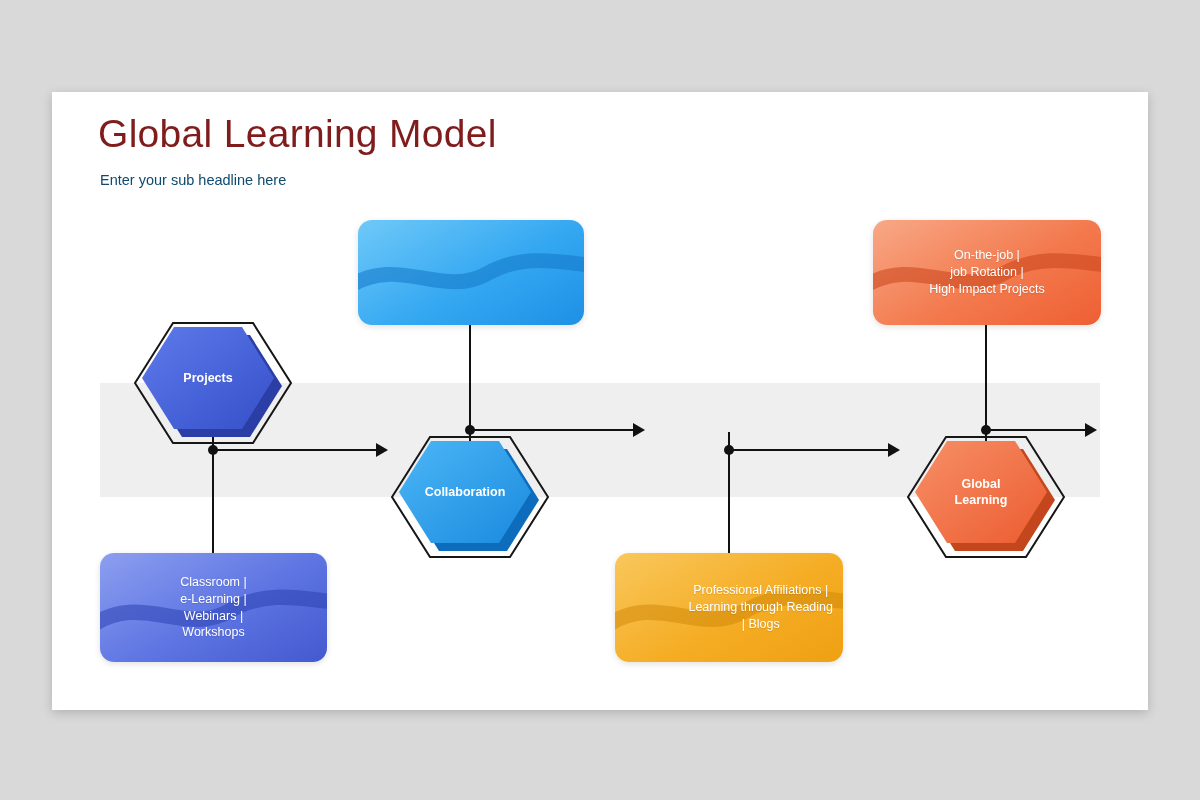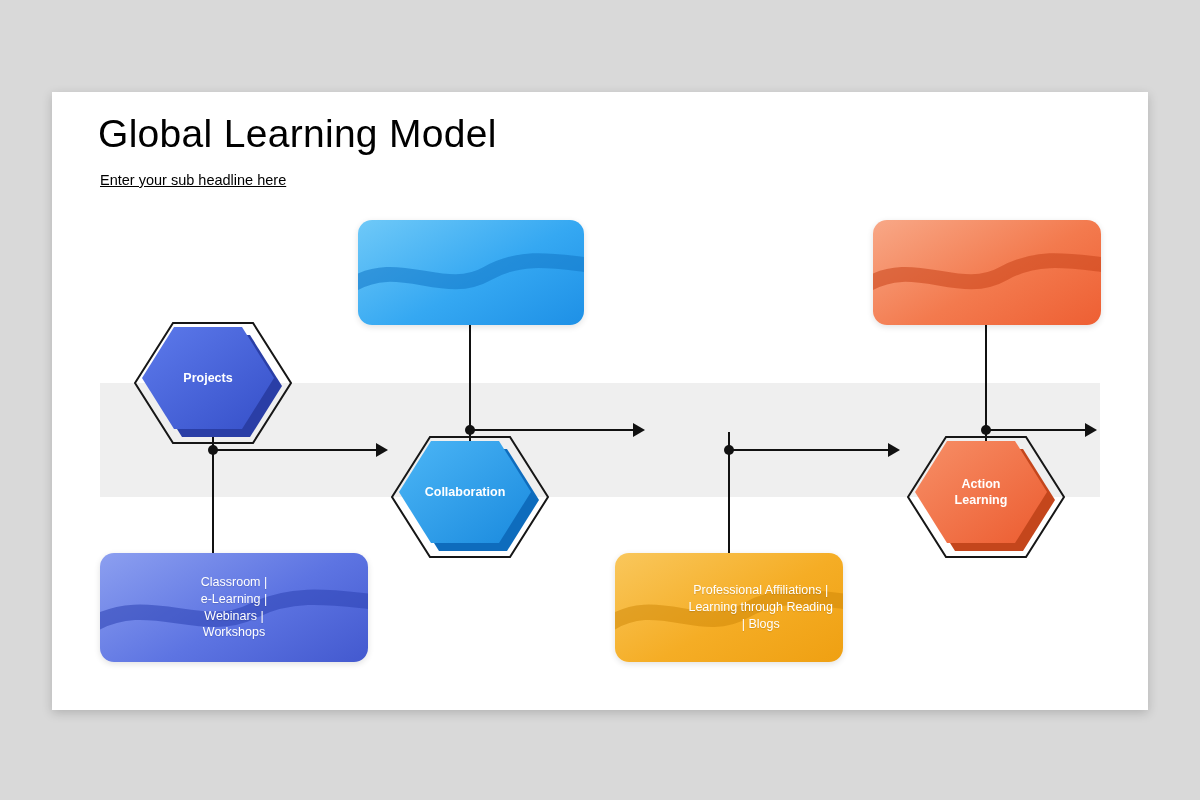--- a/index.html
+++ b/index.html
@@ -1,28 +1,28 @@
 <!DOCTYPE html>
 <html><head>
 <meta charset="utf-8">
 <style>
   html,body{margin:0;padding:0;width:1200px;height:800px;background:#d9d9d9;font-family:"Liberation Sans",sans-serif;overflow:hidden;}
   .slide{position:absolute;left:52px;top:92px;width:1096px;height:618px;background:#ffffff;box-shadow:0 3px 10px rgba(0,0,0,.18);}
-  .title{position:absolute;left:46px;top:20px;font-size:39px;font-weight:500;color:#000000;letter-spacing:.3px;}
-  .subtitle{position:absolute;left:48px;top:80px;font-size:14.5px;font-weight:400;color:#000000;text-decoration:underline;}
+  .title{position:absolute;left:46px;top:20px;font-size:39px;font-weight:500;color:#7f1d1d;letter-spacing:.3px;}
+  .subtitle{position:absolute;left:48px;top:80px;font-size:14.5px;font-weight:400;color:#0c4a6e;}
   .band{position:absolute;left:48px;top:291px;width:1000px;height:114px;background:#efefef;z-index:0;}
   .vline,.hline{position:absolute;background:#111;z-index:1;}
   .dot{position:absolute;width:10px;height:10px;border-radius:50%;background:#111;z-index:4;}
   .arrowhead{position:absolute;width:0;height:0;border-top:7px solid transparent;border-bottom:7px solid transparent;border-left:12px solid #111;z-index:1;}
   .callout{position:absolute;border-radius:14px;overflow:hidden;display:flex;align-items:center;justify-content:center;z-index:2;box-shadow:0 2px 6px rgba(0,0,0,.12);}
   .callout .wave{position:absolute;left:0;top:0;width:100%;height:100%;}
   .callout .txt{position:relative;z-index:1;color:#fff;font-size:12.5px;line-height:1.34;text-align:center;white-space:pre-line;padding:4px 10px;text-shadow:0 1px 1px rgba(0,0,0,.12);}
   .c1{left:306px;top:128px;width:226px;height:105px;background:linear-gradient(150deg,#6fc9f8 0%,#35a8f2 55%,#1e90e6 100%);}
   .c2{left:821px;top:128px;width:228px;height:105px;background:linear-gradient(150deg,#f8a887 0%,#f37a4e 55%,#ee5f33 100%);}
-  .c3{left:48px;top:461px;width:268px;height:109px;background:linear-gradient(150deg,#8c9ff0 0%,#5d74e2 55%,#4359cf 100%);}
+  .c3{left:48px;top:461px;width:227px;height:109px;background:linear-gradient(150deg,#8c9ff0 0%,#5d74e2 55%,#4359cf 100%);}
   .c4{left:563px;top:461px;width:228px;height:109px;background:linear-gradient(150deg,#f9c75c 0%,#f5ad25 55%,#efa012 100%);justify-content:flex-end;}
   .node{position:absolute;width:160px;height:140px;z-index:3;}
   .node svg{position:absolute;left:0;top:0;}
   .node .label{position:absolute;left:0;top:0;width:150px;height:130px;display:flex;align-items:center;justify-content:center;text-align:center;color:#fff;font-weight:bold;font-size:12.5px;line-height:1.3;white-space:pre-line;}
   .n1{left:81px;top:221px;} .n2{left:338px;top:335px;} .n3{left:597px;top:221px;} .n4{left:854px;top:335px;}
 </style>
 </head>
 <body>
 
 <div class="slide">
@@ -54,20 +54,23 @@
   <div class="callout c1">
     <svg class="wave" viewBox="0 0 227 106" preserveAspectRatio="none">
       <path d="M-10,68 C40,34 85,80 130,54 C165,34 200,42 237,46" fill="none" stroke="#1377c6" stroke-width="15" opacity="0.55"></path>
     </svg>
   </div>
 
   <div class="callout c2">
     <svg class="wave" viewBox="0 0 227 106" preserveAspectRatio="none">
       <path d="M-10,68 C40,34 85,80 130,54 C165,34 200,42 237,46" fill="none" stroke="#c84319" stroke-width="15" opacity="0.55"></path>
     </svg>
+    <div class="txt">On-the-job |
+job Rotation |
+High Impact Projects</div>
   </div>
 
   <div class="callout c3">
     <svg class="wave" viewBox="0 0 227 106" preserveAspectRatio="none">
       <path d="M-10,72 C40,36 85,82 130,56 C165,36 200,44 237,48" fill="none" stroke="#2c41b2" stroke-width="15" opacity="0.55"></path>
     </svg>
     <div class="txt">Classroom |
 e-Learning |
 Webinars |
 Workshops</div>
@@ -118,17 +121,17 @@
       <defs>
           <linearGradient id="gA" x1="0" y1="0" x2="1" y2="1">
         <stop offset="0" stop-color="#f78f67"></stop>
             <stop offset="1" stop-color="#ec5c30"></stop>
       </linearGradient>
         </defs>
       <polygon points="2,70 40,10 120,10 158,70 120,130 40,130" fill="none" stroke="#161616" stroke-width="2"></polygon>
       <polygon points="17,73 49,22 117,22 149,73 117,124 49,124" fill="#c4461c"></polygon>
       <polygon points="9,65 41,14 109,14 141,65 109,116 41,116" fill="url(#gA)"></polygon>
     </svg>
-    <div class="label">Action
+    <div class="label">Global
 Learning</div>
   </div>
 
 </div>
 
 </body></html>

